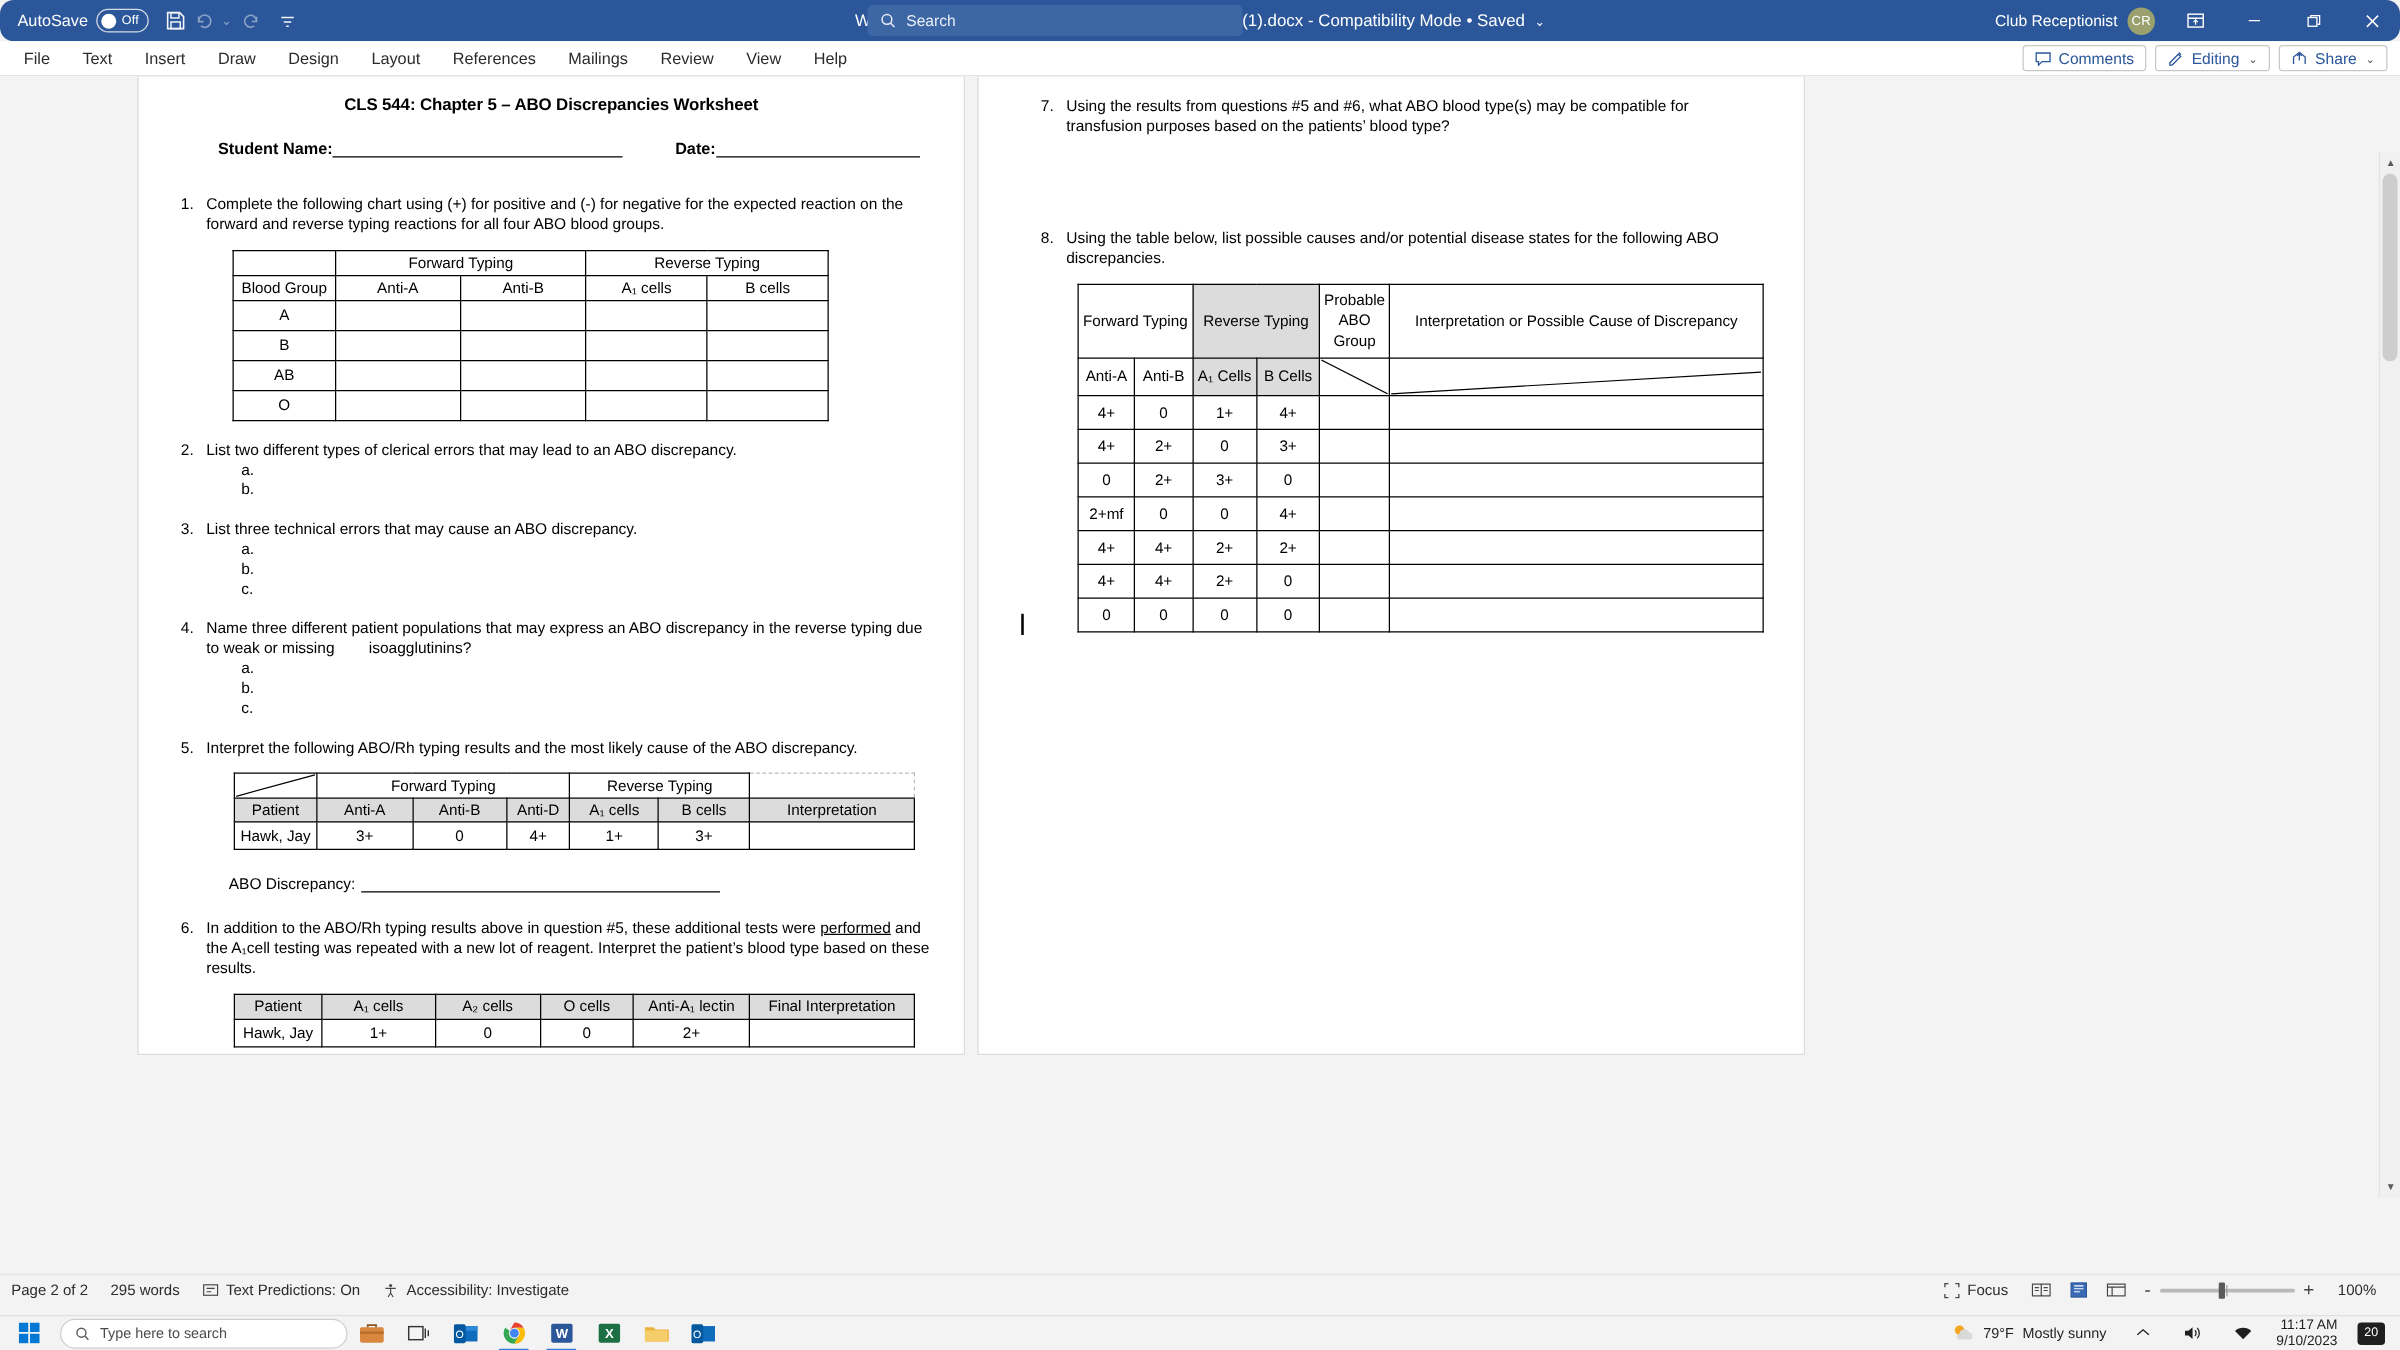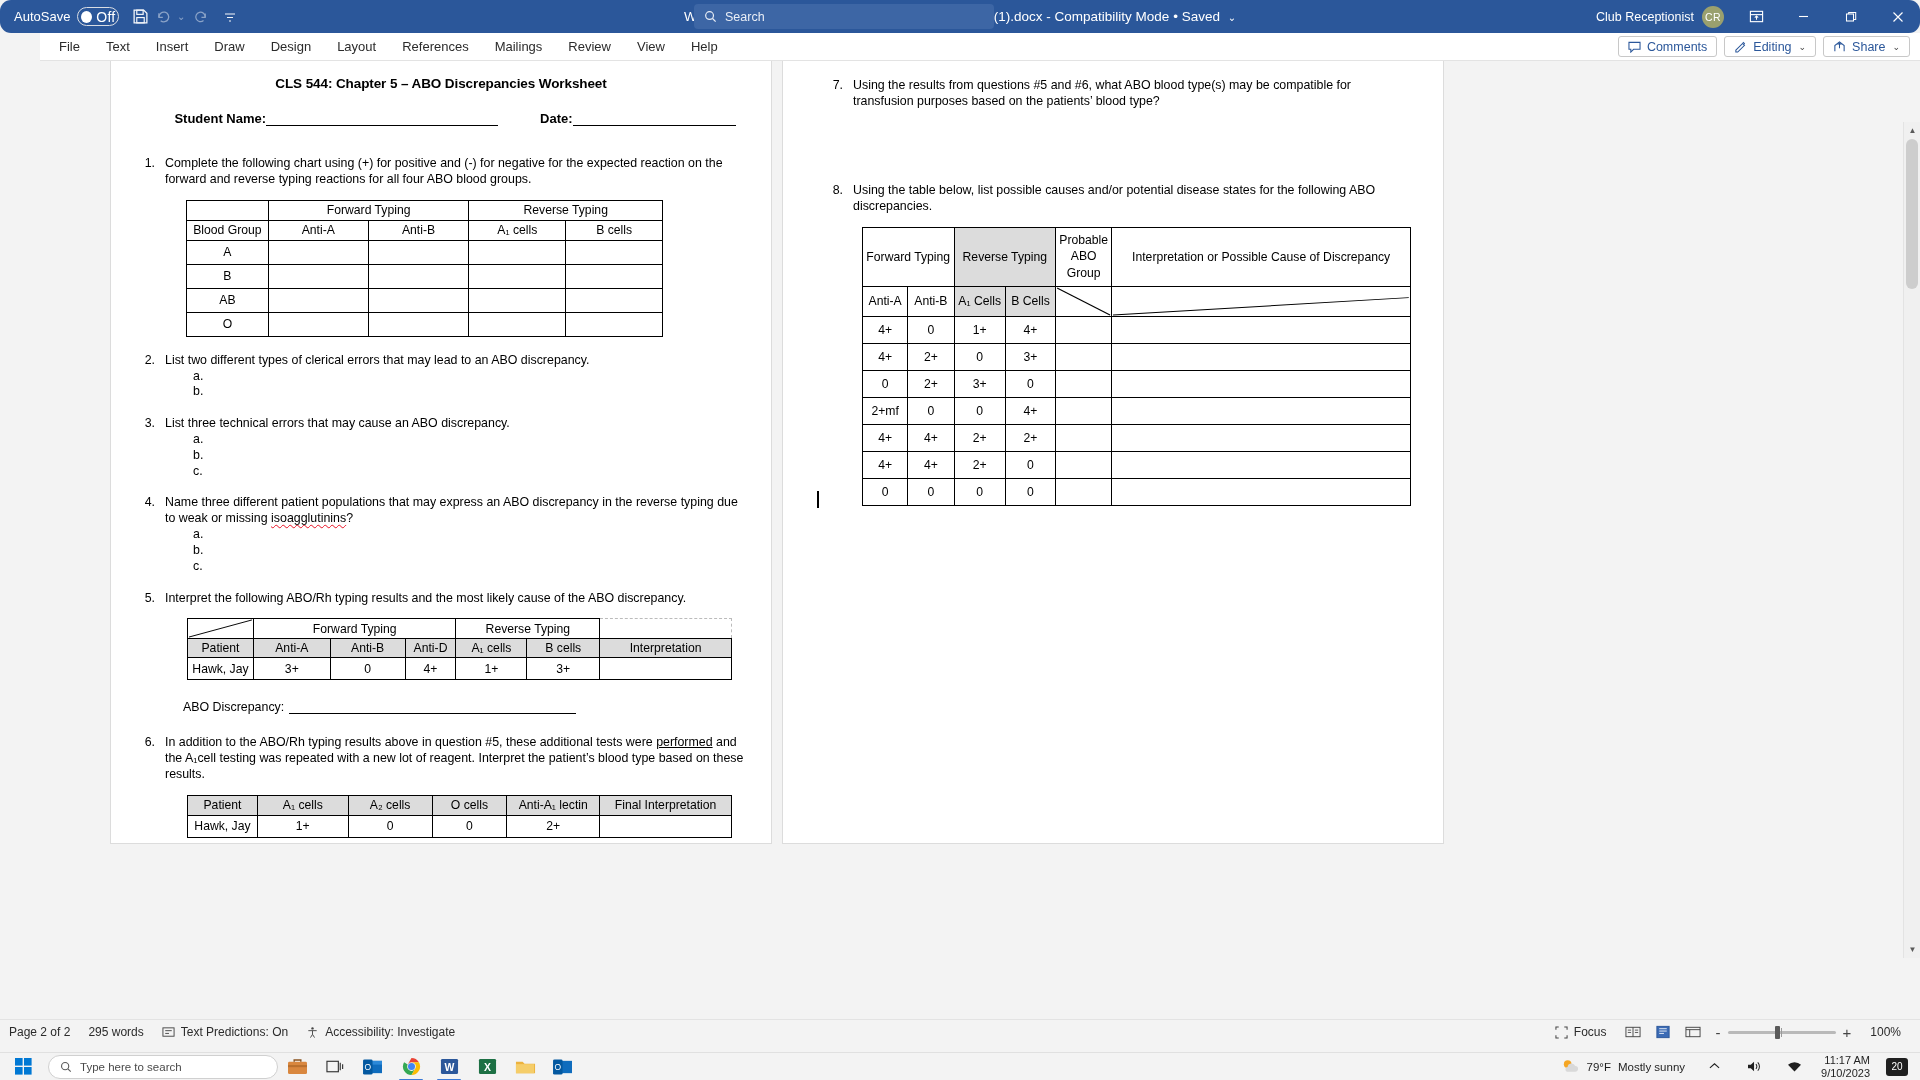--- a/index.html
+++ b/index.html
@@ -16,21 +16,21 @@
     color:#fff; font-size:13px; position:relative;border-radius:11px;
   }
   .tb-left{ display:flex; align-items:center; gap:0px; padding-left:8px; }
   .autosave-wrap{display:flex;align-items:center;gap:7px;padding:0 6px;height:26px;border-radius:3px;}
   .autosave-label{font-size:13px;}
   .toggle{
     width:42px;height:19px;border-radius:10px;border:1.4px solid #d9dde3;
     background:#2b579a;display:flex;align-items:center;padding:0 3px;gap:4px;
   }
   .toggle .knob{width:12px;height:12px;border-radius:50%;background:#fff;}
-  .toggle .off{font-size:14px;color:#fff;letter-spacing:.2px;}
+  .toggle .off{font-size:10px;color:#fff;letter-spacing:.2px;}
   .tb-icon{
     width:30px;height:26px;display:flex;align-items:center;justify-content:center;
     border-radius:3px;opacity:.95;
   }
   .tb-icon svg{display:block}
   .tb-icon.dim{opacity:.45}
   .tb-title{
     position:absolute;left:0;right:0;text-align:center;font-size:13.5px;
     pointer-events:none;white-space:nowrap;
   }
@@ -49,21 +49,21 @@
   .avatar{
     width:22px;height:22px;border-radius:50%;background:#9aa06e;color:#fff;
     font-size:10.5px;display:flex;align-items:center;justify-content:center;
     letter-spacing:.3px;
   }
   .wbtn{width:45px;height:33px;display:flex;align-items:center;justify-content:center;}
 
   
   .ribbon{
     height:28px;background:#fff;display:flex;align-items:center;
-    border-bottom:1px solid #e3e3e3;font-size:13px;color:#2b2b2b;position:relative;margin-left:40px;
+    border-bottom:1px solid #e3e3e3;font-size:13px;color:#2b2b2b;position:relative;
   }
   .tabs{display:flex;align-items:center;padding-left:6px;gap:0px;}
   .tab{padding:4px 13px;border-radius:4px;cursor:default;white-space:nowrap;}
   .ribbon-right{margin-left:auto;display:flex;align-items:center;gap:7px;padding-right:10px;}
   .pill{
     display:flex;align-items:center;gap:6px;height:21px;padding:0 9px;
     border:1px solid #c8c8c8;border-radius:3px;font-size:12.5px;color:#2b579a;
     background:#fff;
   }
   .pill .cv{font-size:9px;color:#444;margin-left:1px}
@@ -101,25 +101,25 @@
     text-align:center; vertical-align:middle; padding:2px 3px;
   }
   .bold{ font-weight:bold; }
   .shade{ background:#dcdcdc; }
   .thick td, .thick th{ border:1.7px solid #000; }
 
   .diagcell{ position:relative; }
   .diagcell svg{ position:absolute; inset:0; width:100%; height:100%; }
 
   .squig{
-    text-decoration: underline;
     text-decoration-style: wavy;
     text-decoration-color:#e81123;
     text-decoration-thickness:1px;
     text-underline-offset:2px;
+    margin-left:24px;
   }
   .uscore{ text-decoration:underline; }
 
   .caret{
     position:absolute; width:1.5px; height:17px; background:#000;
   }
 
   
   .vscroll{
     position:absolute;right:0;top:61px;bottom:61px;width:17px;background:#f0f0f0;

